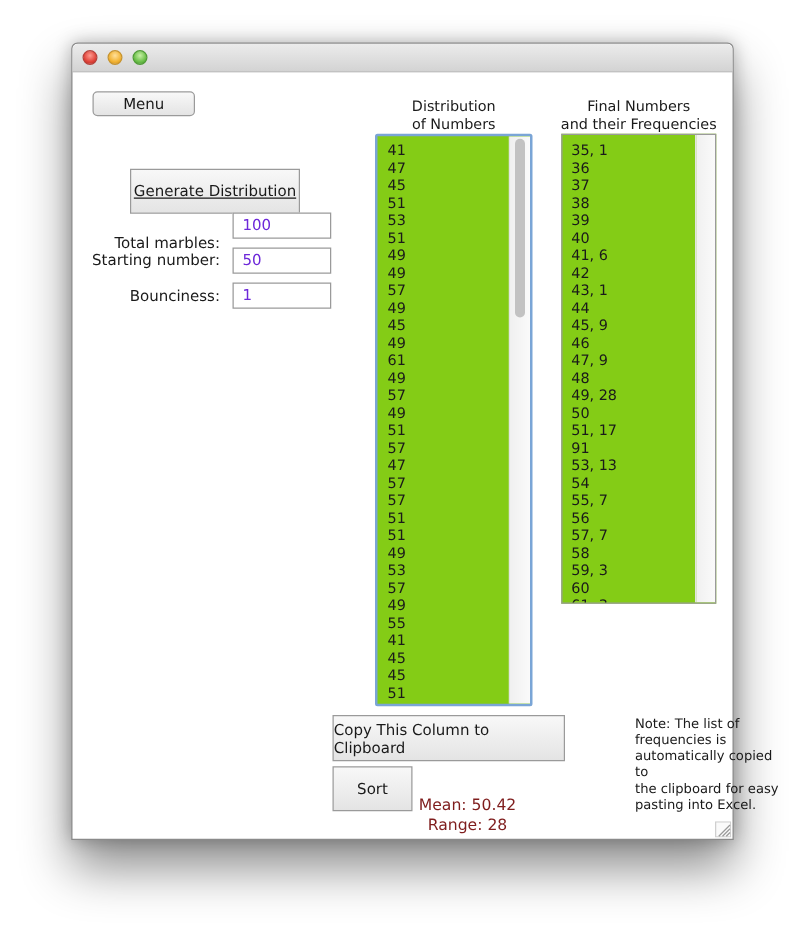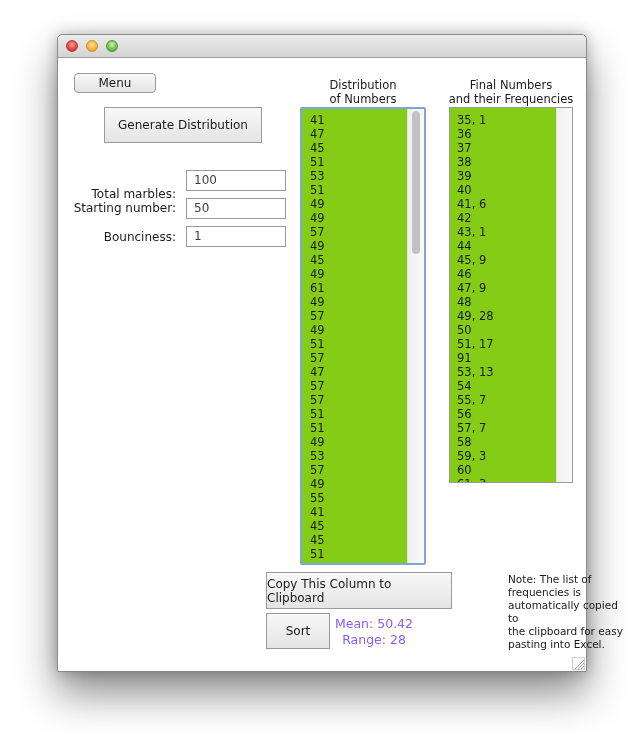--- a/index.html
+++ b/index.html
@@ -29,21 +29,21 @@
   .btn {
     position: absolute; box-sizing: border-box; border: 1px solid #9a9a9a;
     background: linear-gradient(#f8f8f8, #e4e4e4); color: #1a1a1a; font-size: 12px;
     display: flex; align-items: center; justify-content: center; cursor: default;
   }
   .btn-round { border-radius: 4px; }
 
   .label { position: absolute; font-size: 12px; color: #1a1a1a; text-align: right; }
   .field {
     position: absolute; box-sizing: border-box; border: 1px solid #9a9a9a; background: #fff;
-    font-size: 12px; color: #404040; padding: 2px 0 0 7px; height: 21px; width: 100px;
+    font-size: 12px; color: #6d28d9; padding: 2px 0 0 7px; height: 21px; width: 79px;
   }
   .col-header { position: absolute; font-size: 11.5px; color: #1a1a1a; text-align: center; line-height: 14px; }
 
   .listbox {
     position: absolute; box-sizing: border-box; background: #84cc16; overflow: hidden;
   }
   .list-dist { left: 242px; top: 72px; width: 126px; height: 458px; border: 2px solid #7aa5d6; border-radius: 2px; }
   .list-freq { left: 391px; top: 72px; width: 124px; height: 376px; border: 1px solid #9a9a9a; }
   .items { position: absolute; left: 8px; top: 4px; font-size: 11.5px; line-height: 14px; color: #1a1a1a; }
   .list-freq .items { left: 7px; top: 5px; }
@@ -51,41 +51,41 @@
   .scroll-track {
     position: absolute; right: 0; top: 0; bottom: 0; width: 16px;
     background: linear-gradient(90deg, #f0f0f0, #fafafa); border-left: 1px solid #e2e2e2;
   }
   .list-freq .scroll-track { width: 15px; }
   .scroll-thumb {
     position: absolute; left: 4px; top: 2px; width: 8px; height: 143px;
     background: #c2c2c2; border-radius: 4px;
   }
 
-  .stats { position: absolute; font-size: 12.5px; color: #8b5cf6; text-align: center; line-height: 16px; }
+  .stats { position: absolute; font-size: 12.5px; color: #7f1d1d; text-align: center; line-height: 16px; margin-top: 20px; }
   .note { position: absolute; font-size: 10.5px; color: #1a1a1a; line-height: 13px; }
   .galton {
     position: absolute; left: 14px; top: 603px; font-family: "Liberation Serif", "DejaVu Serif", serif;
     font-size: 14px; color: #1a1a1a; cursor: pointer;
   }
   .grip { position: absolute; right: 1px; bottom: 1px; width: 13px; height: 13px; }
 </style>
 </head>
 <body>
 
 <div class="window">
   <div class="titlebar">
     <span class="traffic t-close"></span>
     <span class="traffic t-min"></span>
     <span class="traffic t-max"></span>
   </div>
 
   <div class="btn btn-round" style="left:16px; top:38px; width:82px; height:20px;">Menu</div>
 
-  <div class="btn" style="left:46px; top:72px; width:158px; height:36px;">Generate Distribution</div>
+  <div class="btn" style="left:46px; top:100px; width:136px; height:36px;text-decoration:underline;">Generate Distribution</div>
 
   <div class="label" style="left:10px; top:152px; width:108px;">Total marbles:</div>
   <div class="field" style="left:128px; top:135px;">100</div>
 
   <div class="label" style="left:10px; top:166px; width:108px;">Starting number:</div>
   <div class="field" style="left:128px; top:163px;">50</div>
 
   <div class="label" style="left:10px; top:195px; width:108px;">Bounciness:</div>
   <div class="field" style="left:128px; top:191px;">1</div>
 

